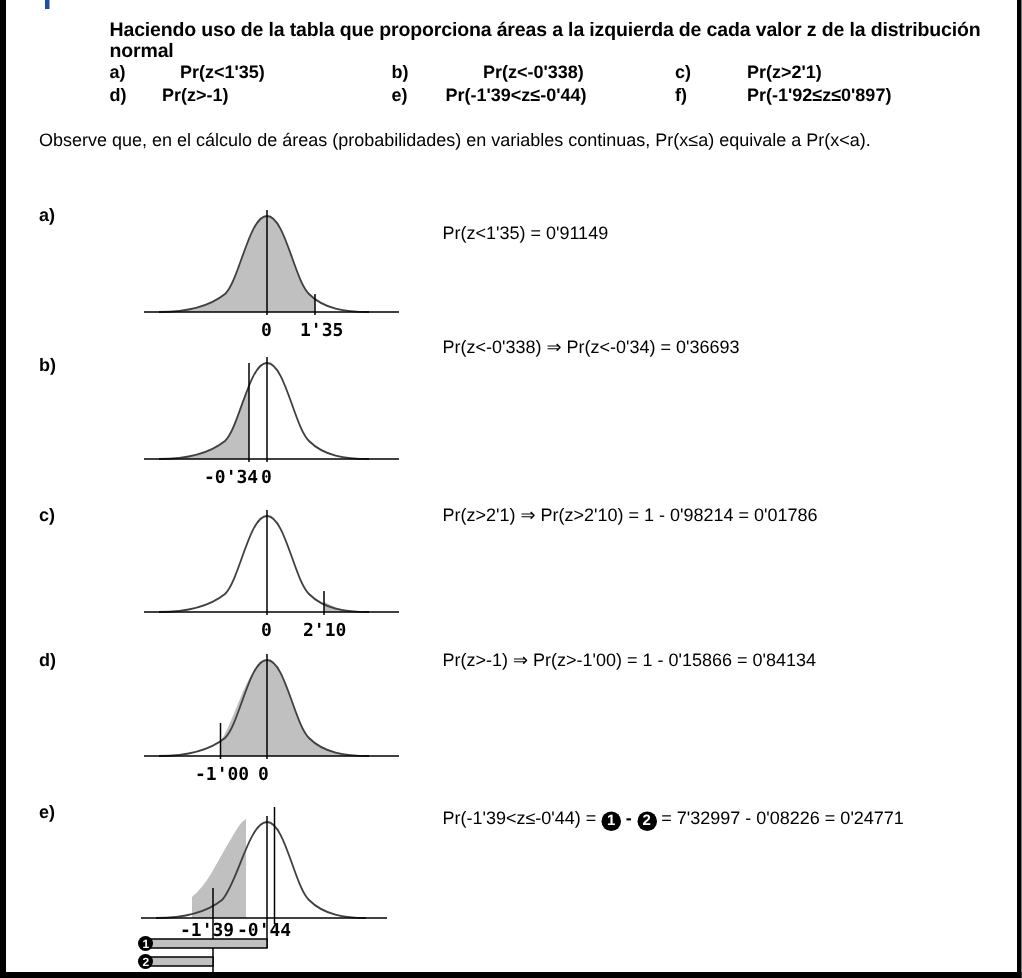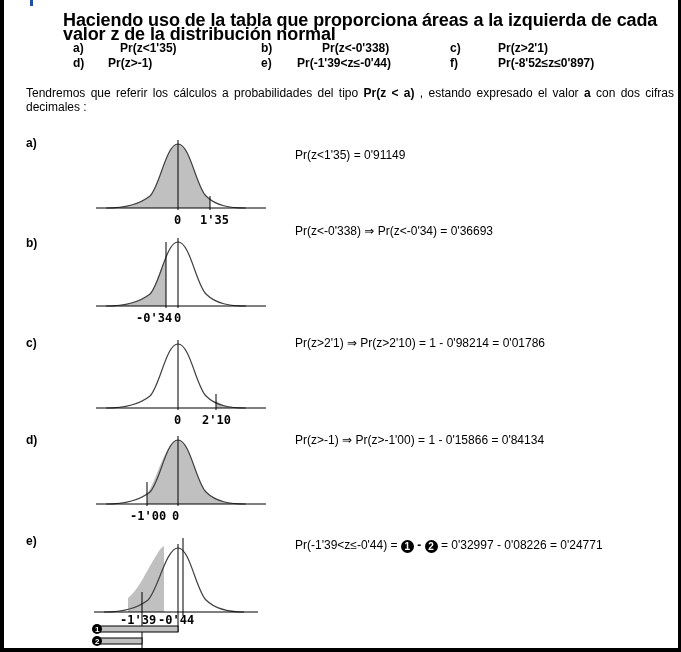--- a/index.html
+++ b/index.html
@@ -2,21 +2,21 @@
 <html><head>
 <meta charset="utf-8">
 <style>
   html, body { margin: 0; padding: 0; background: #ffffff; }
   body { width: 681px; height: 652px; position: relative; overflow: hidden;
          font-family: "Liberation Sans", sans-serif; color: #000; }
   .border-left { position: absolute; left: 0; top: 0; width: 4px; height: 652px; background: #000; }
   .border-right { position: absolute; right: 0; top: 0; width: 3px; height: 652px; background: #000; }
   .border-bottom { position: absolute; left: 0; bottom: 0; width: 681px; height: 4px; background: #000; }
   .top-mark { position: absolute; left: 30px; top: 0; width: 3px; height: 6px; background: #1f4fa0; }
-  .intro { position: absolute; left: 63px; top: 13px; width: 600px; font-weight: bold; font-size: 18px; line-height: 14px; letter-spacing: -0.1px; }
+  .intro { position: absolute; left: 73px; top: 13px; width: 600px; font-weight: bold; font-size: 13px; line-height: 14px; letter-spacing: -0.1px; }
   .items { position: absolute; left: 73px; top: 41px; font-weight: bold; font-size: 12px; line-height: 15px; }
   .items-row { position: relative; height: 15px; }
   .items-row span { position: absolute; white-space: nowrap; }
   .note { position: absolute; left: 26px; top: 86px; width: 648px; font-size: 12px; line-height: 14px; }
   .note p { margin: 0; }
   .note .just { text-align: justify; text-align-last: left; }
   .label { position: absolute; left: 26px; font-weight: bold; font-size: 12px; }
   .result { position: absolute; left: 295px; font-size: 12px; white-space: nowrap; }
   .fig { position: absolute; left: 96px; }
   .circ { display: inline-block; width: 13px; height: 13px; border-radius: 50%; background: #000; color: #fff;
@@ -42,26 +42,26 @@
     <span style="left:249px">Pr(z&lt;-0'338)</span>
     <span style="left:377px">c)</span>
     <span style="left:425px">Pr(z&gt;2'1)</span>
   </div>
   <div class="items-row">
     <span style="left:0">d)</span>
     <span style="left:35px">Pr(z&gt;-1)</span>
     <span style="left:188px">e)</span>
     <span style="left:224px">Pr(-1'39&lt;z≤-0'44)</span>
     <span style="left:377px">f)</span>
-    <span style="left:425px">Pr(-8'52≤z≤0'897)</span>
+    <span style="left:425px">Pr(-1'92≤z≤0'897)</span>
   </div>
 </div>
 
 <div class="note">
-  <p class="just"><span>Tendremos que referir los cálculos a probabilidades del tipo </span><b>Pr(z &lt; a)</b><span> , estando expresado el valor </span><b>a</b><span> con dos cifras decimales :</span></p>
+  <p>Observe que, en el cálculo de áreas (probabilidades) en variables continuas, Pr(x≤a) equivale a Pr(x&lt;a).</p>
 </div>
 
 <div class="label" style="top:136px">a)</div>
 <div class="result" style="top:148px">Pr(z&lt;1'35) = 0'91149</div>
 <svg class="fig" style="top:140px" width="180" height="92">
   <path d="M10,68 C40,68 50,60 60,50 C70,38 72,8 82,8 C92,8 95,38 104,50 C112,60 122,66 134,68 L134,68 L134,68 Z" fill="none"></path>
   <path d="M10,68 C30,68 44,64 54,56 C64,46 70,4 82,4 C94,4 100,46 110,56 L114,60 L114,68 Z" fill="#c0c0c0" stroke="none"></path>
   <path d="M10,68 C30,68 44,64 54,56 C64,46 70,4 82,4 C94,4 100,46 110,56 C120,66 134,68 150,68" fill="none" stroke="#404040" stroke-width="1.2"></path>
   <line x1="0" y1="68" x2="170" y2="68" stroke="#000" stroke-width="1"></line>
   <line x1="82" y1="0" x2="82" y2="70" stroke="#000" stroke-width="1"></line>
@@ -100,21 +100,21 @@
   <path d="M51,58 C60,46 70,4 82,4 C94,4 100,46 110,56 C120,66 134,68 150,68 L51,68 Z" fill="#c0c0c0" stroke="none"></path>
   <path d="M10,68 C30,68 44,64 54,56 C64,46 70,4 82,4 C94,4 100,46 110,56 C120,66 134,68 150,68" fill="none" stroke="#404040" stroke-width="1.2"></path>
   <line x1="0" y1="68" x2="170" y2="68" stroke="#000" stroke-width="1"></line>
   <line x1="82" y1="0" x2="82" y2="70" stroke="#000" stroke-width="1"></line>
   <line x1="51" y1="46" x2="51" y2="70" stroke="#000" stroke-width="1"></line>
   <text x="34" y="84" font-family="DejaVu Sans Mono, monospace" font-size="12" font-weight="bold">-1'00</text>
   <text x="76" y="84" font-family="DejaVu Sans Mono, monospace" font-size="12" font-weight="bold">0</text>
 </svg>
 
 <div class="label" style="top:534px">e)</div>
-<div class="result" style="top:538px"><span>Pr(-1'39&lt;z≤-0'44) = </span><span class="circ">1</span><b> - </b><span class="circ">2</span><span> = 0'32997 - 0'08226 = 0'24771</span></div>
+<div class="result" style="top:538px"><span>Pr(-1'39&lt;z≤-0'44) = </span><span class="circ">1</span><b> - </b><span class="circ">2</span><span> = 7'32997 - 0'08226 = 0'24771</span></div>
 <svg class="fig" style="top:536px; left:86px" width="180" height="114">
   <path d="M42,62 C52,54 58,40 64,30 C70,20 74,12 78,10 L78,76 L42,76 Z" fill="#c0c0c0" stroke="none"></path>
   <path d="M18,76 C38,76 52,72 62,64 C72,54 80,12 92,12 C104,12 110,54 120,64 C130,74 144,76 158,76" fill="none" stroke="#404040" stroke-width="1.2"></path>
   <line x1="8" y1="76" x2="172" y2="76" stroke="#000" stroke-width="1"></line>
   <line x1="97" y1="2" x2="97" y2="80" stroke="#000" stroke-width="1"></line>
   <line x1="92" y1="8" x2="92" y2="96" stroke="#000" stroke-width="1"></line>
   <line x1="56" y1="56" x2="56" y2="112" stroke="#000" stroke-width="1"></line>
   <text x="34" y="88" font-family="DejaVu Sans Mono, monospace" font-size="12" font-weight="bold">-1'39</text>
   <text x="72" y="88" font-family="DejaVu Sans Mono, monospace" font-size="12" font-weight="bold">-0'44</text>
   <rect x="14" y="90" width="78" height="6" fill="#c0c0c0" stroke="#000" stroke-width="1"></rect>

